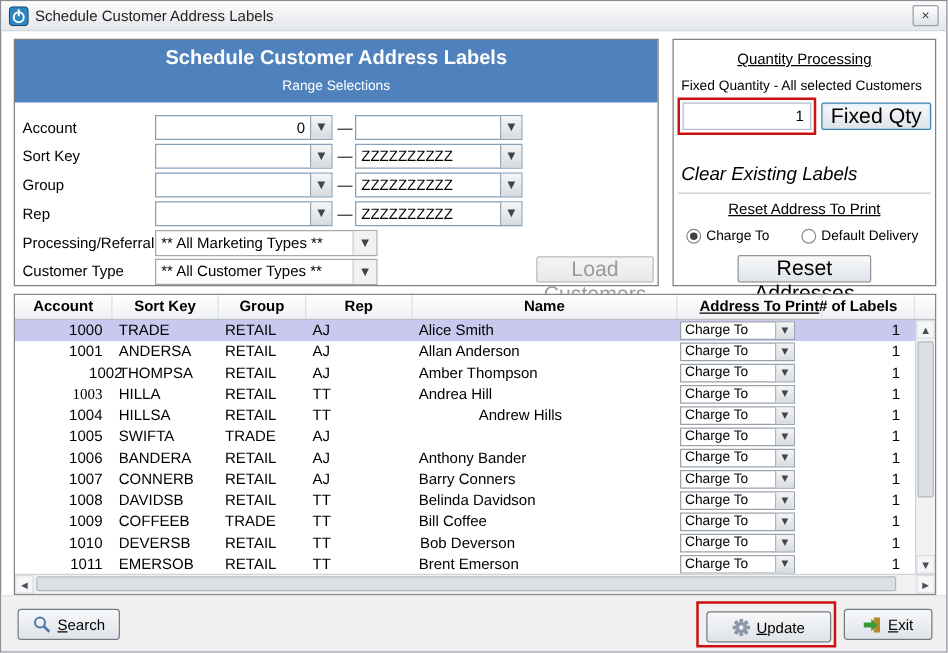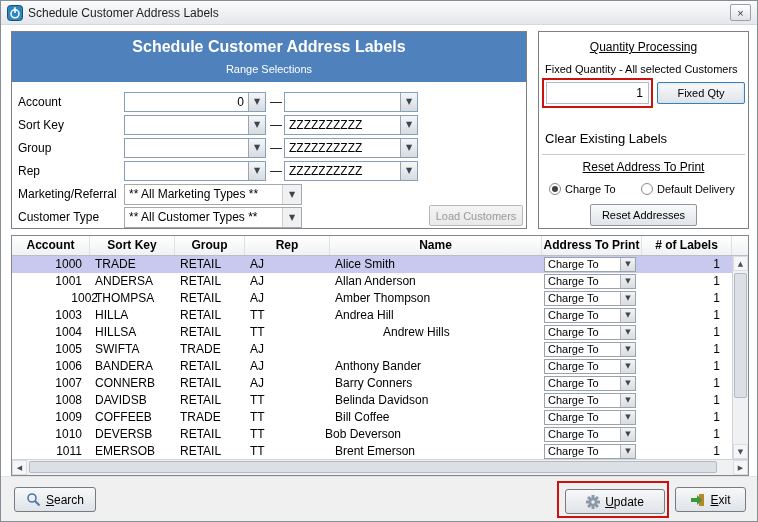--- a/index.html
+++ b/index.html
@@ -41,39 +41,39 @@
   .dash { position: absolute; left: 257px; width: 14px; text-align: center; font-size: 12px; line-height: 20px; }
 
   .fcombo { position: absolute; left: 112px; top: 0; width: 178px; height: 21px;
             border: 1px solid #a8a8a8; background: #fff; }
   .fcombo .cfield { right: 19px; line-height: 19px; }
   .fcbtn { position: absolute; right: 0; top: 0; width: 19px; bottom: 0; background: #f0f1f3;
            border-left: 1px solid #cfcfcf; text-align: center; font-size: 8px; line-height: 19px;
            color: #444; font-family: "DejaVu Sans", sans-serif; }
 
   .wbtn { border: 1px solid #8e959c; border-radius: 2px;
-          background: linear-gradient(#f8f9fa, #e0e4e9); font-size: 11px; color: #000;
+          background: linear-gradient(#f8f9fa, #e0e4e9); font-size: 17px; color: #000;
           font-family: "Liberation Sans", sans-serif; }
   .btn-load { position: absolute; right: 3px; top: 173px; width: 94px; height: 21px;
               color: #9a9a9a; border-color: #b8b8b8; background: linear-gradient(#f4f4f4, #e9e9e9); }
 
   
   .right-panel { position: absolute; left: 537px; top: 30px; width: 211px; height: 198px;
                  border: 1px solid #808080; background: #fff; }
   .qp-title { position: absolute; top: 8px; left: 0; width: 100%; text-align: center;
               font-size: 12px; text-decoration: underline; }
   .fq-label { position: absolute; top: 31px; left: 6px; font-size: 11px; }
   .redbox-qty { position: absolute; left: 3px; top: 46px; width: 111px; height: 30px;
                 border: 2px solid var(--red); }
   .fq-input { position: absolute; left: 2px; top: 2px; width: 103px; height: 22px;
               border: 1px solid #afbdcc; font-size: 12px; text-align: right; padding-right: 5px;
               font-family: "Liberation Sans", sans-serif; }
   .btn-fixedqty { position: absolute; left: 118px; top: 50px; width: 88px; height: 22px;
                   border: 1px solid var(--focus); box-shadow: inset 0 0 3px #bfe0f5; }
-  .clear-label { position: absolute; top: 99px; left: 6px; font-size: 13px; }
+  .clear-label { position: absolute; top: 99px; left: 6px; font-size: 15px; font-style: italic; }
   .btn-clear { position: absolute; left: 118px; top: 93px; width: 88px; height: 22px; }
   .qp-sep { position: absolute; top: 122px; left: 3px; right: 3px; border-top: 1px solid #c9c9c9; }
   .reset-title { position: absolute; top: 128px; left: 0; width: 100%; text-align: center;
                  font-size: 12px; text-decoration: underline; }
   .radio-row { position: absolute; top: 151px; left: 0; width: 100%; height: 14px; }
   .radio { position: absolute; left: 10px; top: 0; width: 12px; height: 12px;
            border: 1px solid #8a8a8a; border-radius: 50%; background: #fff; }
   .radio.checked::after { content: ""; position: absolute; left: 2px; top: 2px; width: 6px;
                           height: 6px; border-radius: 50%; background: #404040; }
   .rlabel { position: absolute; top: 0; font-size: 11px; line-height: 13px; }
@@ -199,21 +199,21 @@
             <span class="cbtn">▼</span>
           </span>
           <span class="dash">—</span>
           <span class="combo" style="left: 272px; width: 134px;">
             <span class="cfield">ZZZZZZZZZZ</span>
             <span class="cbtn">▼</span>
           </span>
         </div>
       </div>
     <div class="frow" style="top:152px">
-      <span class="flabel">Marketing/Referral</span>
+      <span class="flabel">Processing/Referral</span>
       <span class="fcombo">
         <span class="cfield">** All Marketing Types **</span>
         <span class="fcbtn">▼</span>
       </span>
     </div>
     <div class="frow" style="top:175px">
       <span class="flabel">Customer Type</span>
       <span class="fcombo">
         <span class="cfield">** All Customer Types **</span>
         <span class="fcbtn">▼</span>
@@ -241,21 +241,21 @@
     <button class="wbtn btn-reset">Reset Addresses</button>
   </div>
 
   <div class="tablebox">
     <div class="thead">
         <span class="hcell" style="left: 0px; width: 78px;">Account</span>
         <span class="hcell" style="left: 78px; width: 85px;">Sort Key</span>
         <span class="hcell" style="left: 163px; width: 70px;">Group</span>
         <span class="hcell" style="left: 233px; width: 85px;">Rep</span>
         <span class="hcell" style="left: 318px; width: 212px;">Name</span>
-        <span class="hcell" style="left: 530px; width: 100px;">Address To Print</span>
+        <span class="hcell" style="left: 546px; width: 100px; text-decoration: underline;">Address To Print</span>
         <span class="hcell" style="left: 630px; width: 90px;"># of Labels</span>
       </div>
     <div class="tbody">
         <div class="trow sel" style="top: 0px;">
           <span class="tcell ar" style="left: 0px; width: 78px;">1000</span>
           <span class="tcell al" style="left: 78px; width: 85px;">TRADE</span>
           <span class="tcell al" style="left: 163px; width: 70px;">RETAIL</span>
           <span class="tcell al" style="left: 233px; width: 85px;">AJ</span>
           <span class="tcell al" style="left: 318px; width: 212px;">Alice Smith</span>
           <span class="tcell" style="left: 530px; width: 100px;">
@@ -288,21 +288,21 @@
           <span class="tcell al" style="left: 318px; width: 212px;">Amber Thompson</span>
           <span class="tcell" style="left: 530px; width: 100px;">
             <span class="rcombo">
               <span class="rtxt">Charge To</span>
               <span class="rbtn">▼</span>
             </span>
           </span>
           <span class="tcell ar2" style="left: 630px; width: 90px;">1</span>
         </div>
         <div class="trow" style="top: 51px;">
-          <span class="tcell ar" style="left: 0px; width: 78px;">1003</span>
+          <span class="tcell ar" style="left: 0px; width: 78px; font-family: Liberation Serif, serif;">1003</span>
           <span class="tcell al" style="left: 78px; width: 85px;">HILLA</span>
           <span class="tcell al" style="left: 163px; width: 70px;">RETAIL</span>
           <span class="tcell al" style="left: 233px; width: 85px;">TT</span>
           <span class="tcell al" style="left: 318px; width: 212px;">Andrea Hill</span>
           <span class="tcell" style="left: 530px; width: 100px;">
             <span class="rcombo">
               <span class="rtxt">Charge To</span>
               <span class="rbtn">▼</span>
             </span>
           </span>
@@ -389,21 +389,21 @@
               <span class="rbtn">▼</span>
             </span>
           </span>
           <span class="tcell ar2" style="left: 630px; width: 90px;">1</span>
         </div>
         <div class="trow" style="top: 170px;">
           <span class="tcell ar" style="left: 0px; width: 78px;">1010</span>
           <span class="tcell al" style="left: 78px; width: 85px;">DEVERSB</span>
           <span class="tcell al" style="left: 163px; width: 70px;">RETAIL</span>
           <span class="tcell al" style="left: 233px; width: 85px;">TT</span>
-          <span class="tcell al" style="left: 308px; width: 212px;">Bob Deverson</span>
+          <span class="tcell al" style="left: 319px; width: 212px;">Bob Deverson</span>
           <span class="tcell" style="left: 530px; width: 100px;">
             <span class="rcombo">
               <span class="rtxt">Charge To</span>
               <span class="rbtn">▼</span>
             </span>
           </span>
           <span class="tcell ar2" style="left: 630px; width: 90px;">1</span>
         </div>
         <div class="trow" style="top: 187px;">
           <span class="tcell ar" style="left: 0px; width: 78px;">1011</span>

